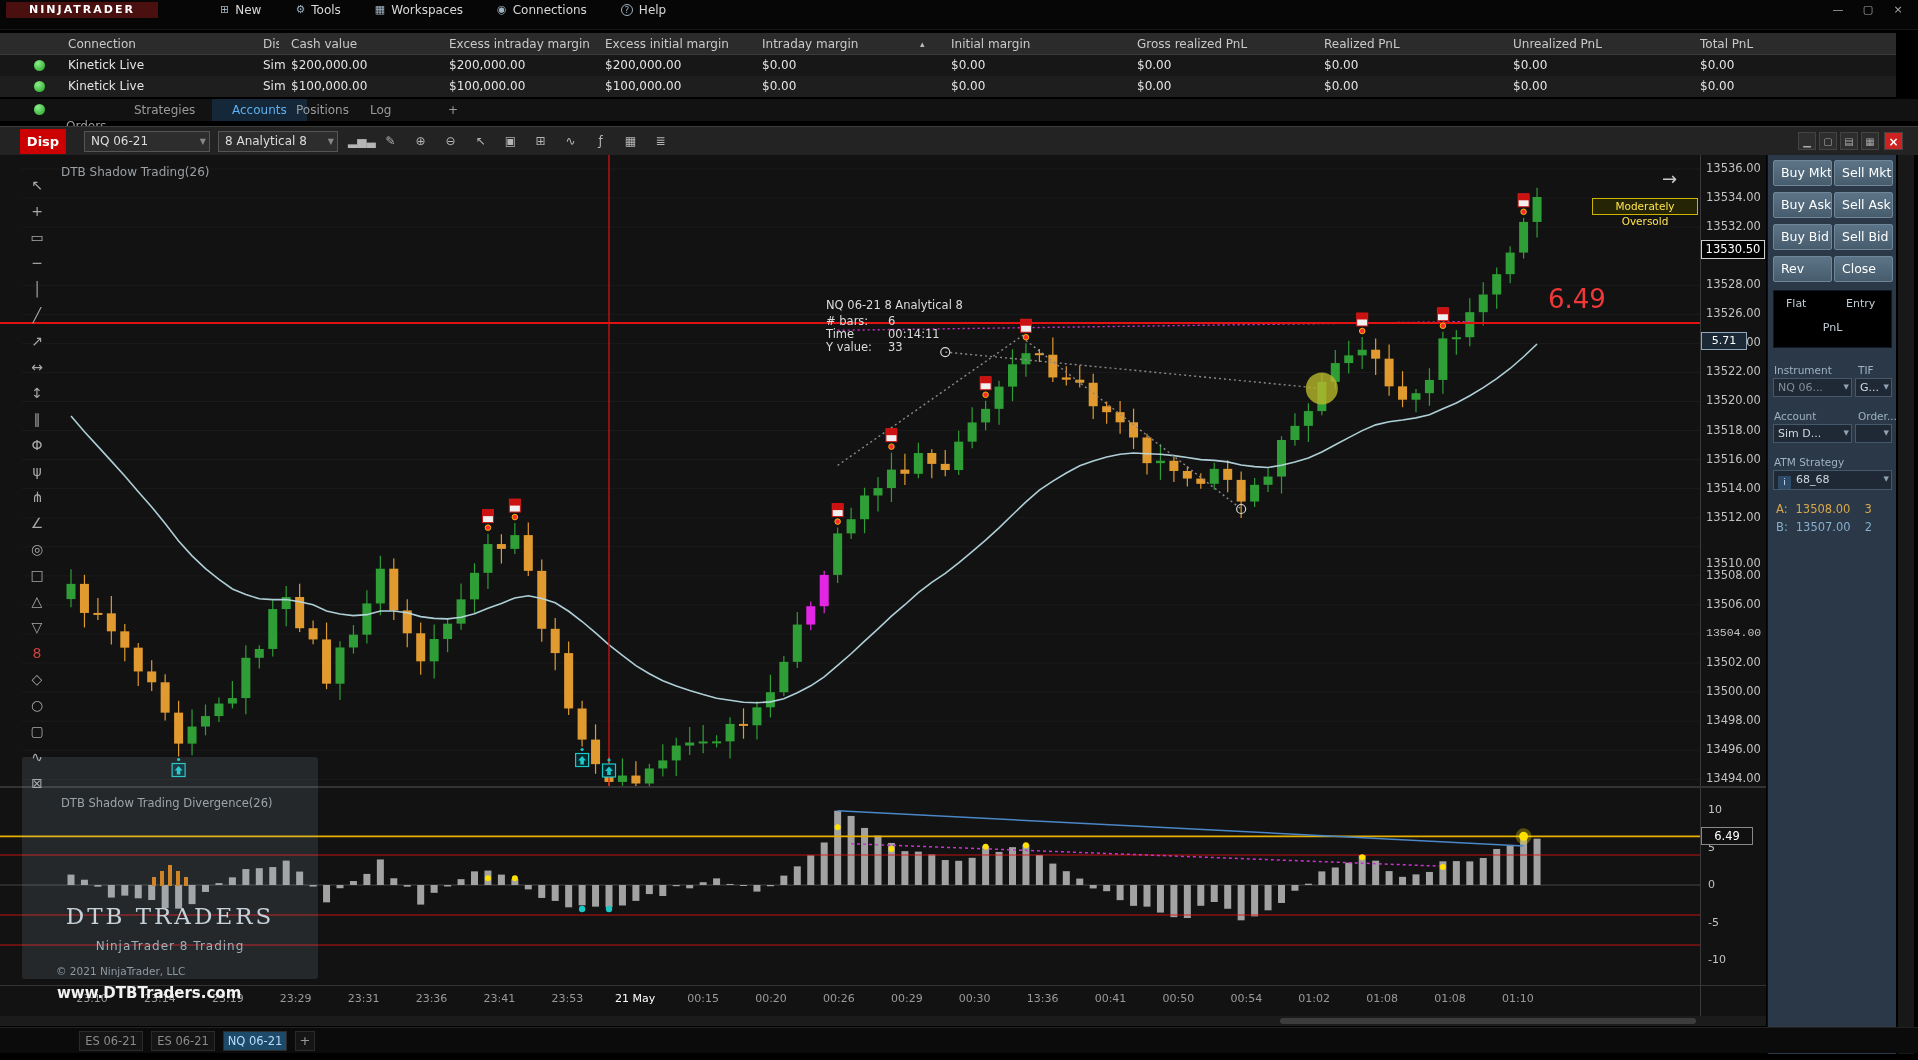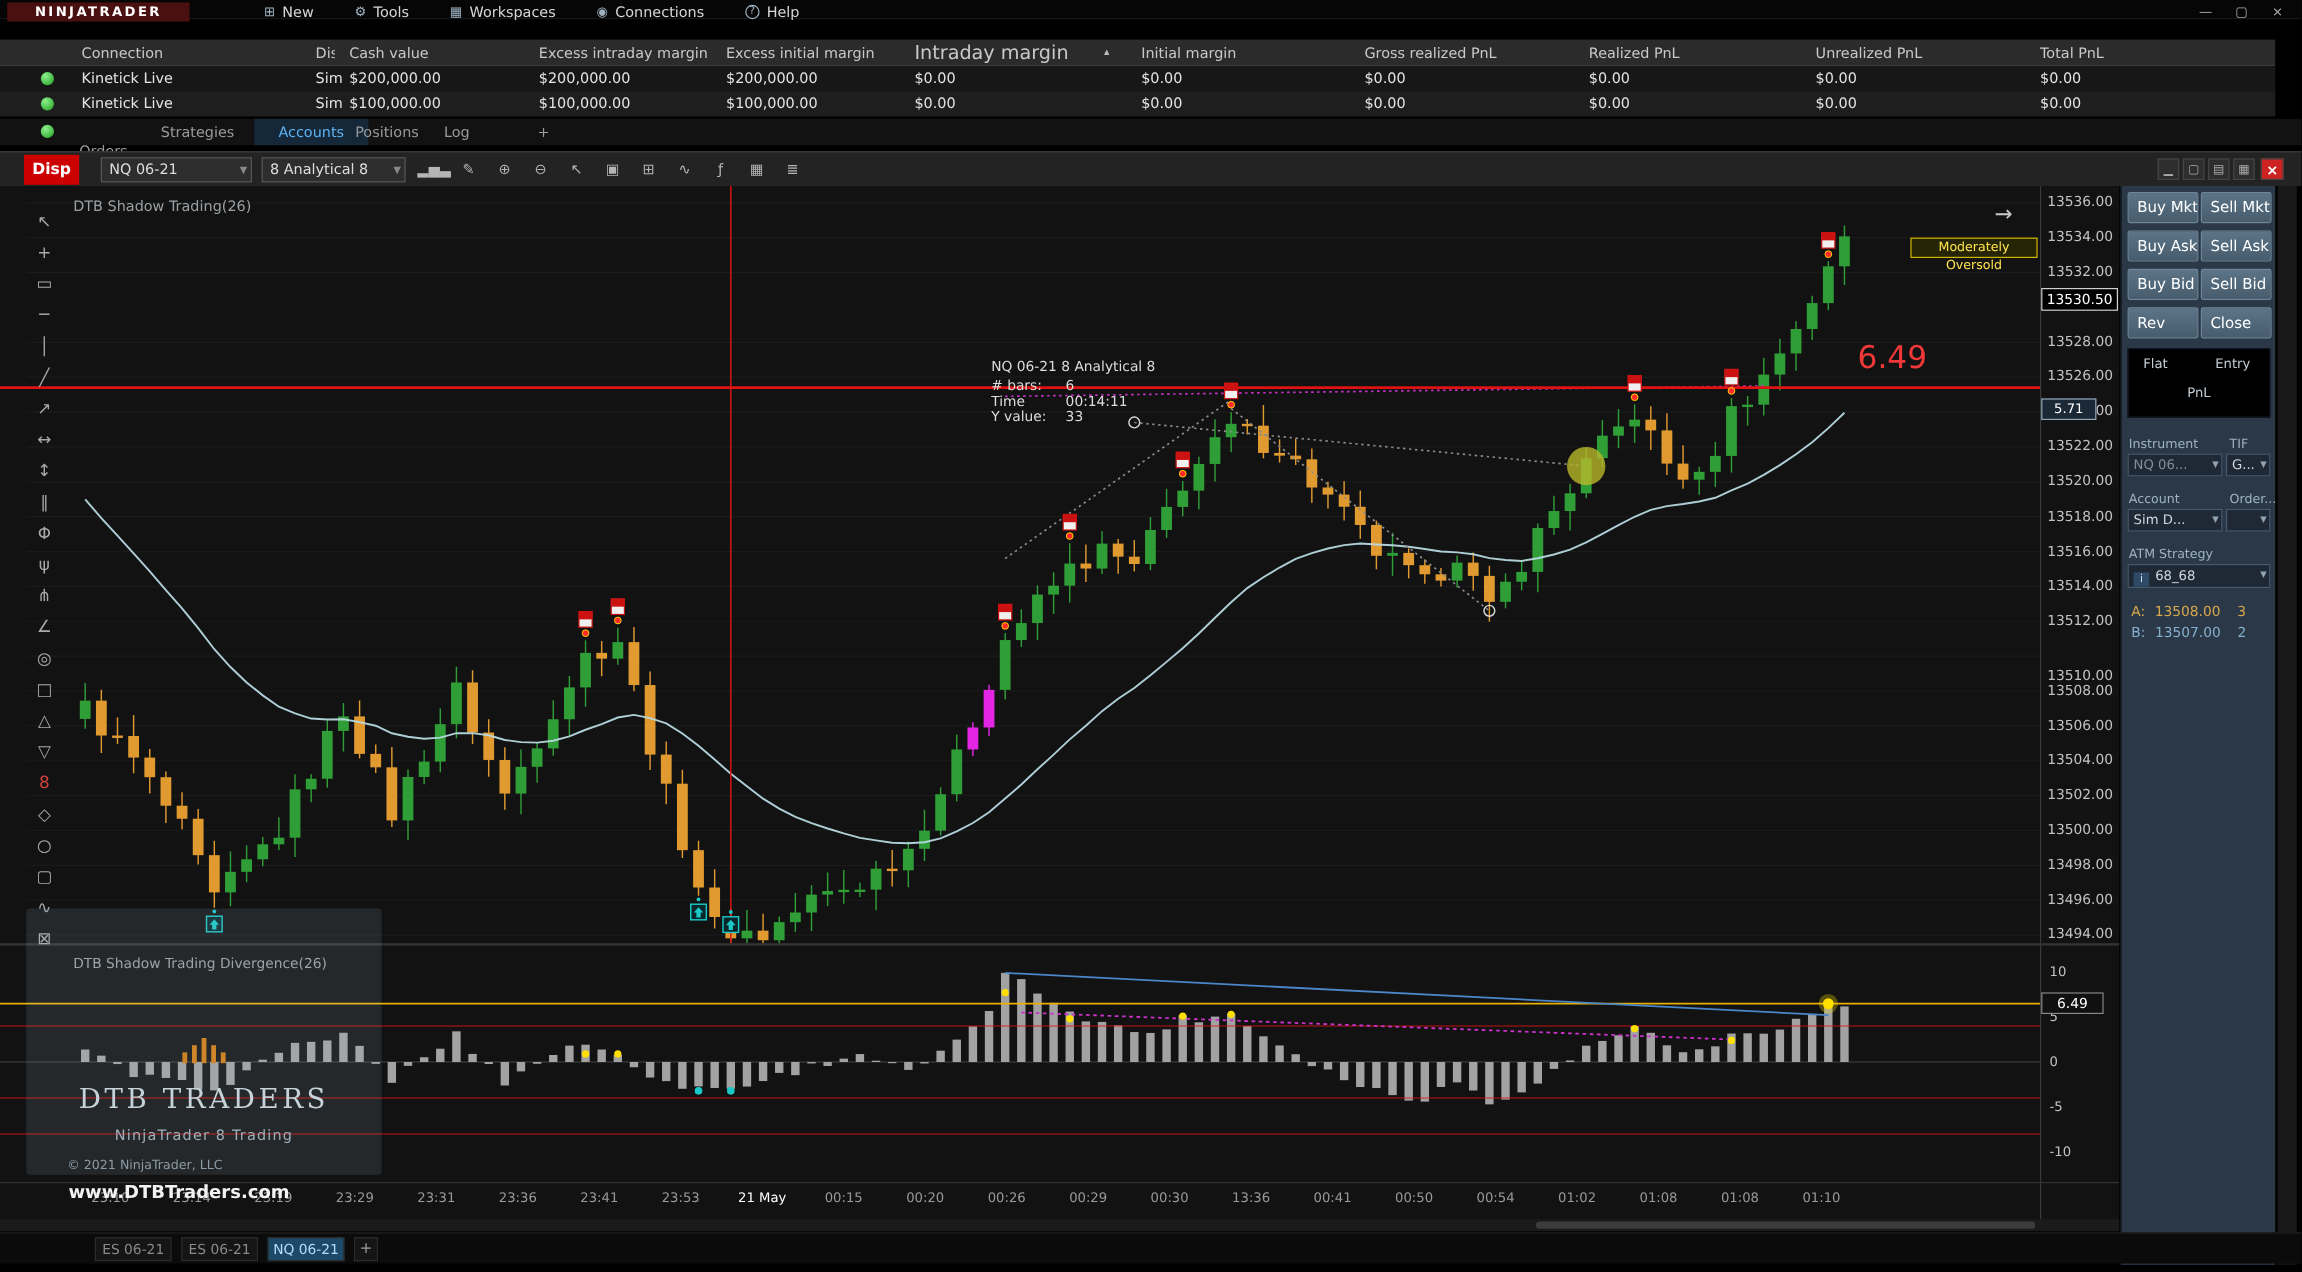--- a/index.html
+++ b/index.html
@@ -1,19 +1,19 @@
 <!DOCTYPE html>
 <html><head>
 <meta charset="utf-8">
 <style>
   *{margin:0;padding:0;box-sizing:border-box}
   html,body{width:1918px;height:1060px;background:#000;overflow:hidden;
     font-family:"DejaVu Sans",sans-serif;position:relative}
   
-  #menubar{position:absolute;left:0;top:0;width:1918px;height:16px;background:#060606;border-bottom:1px solid #161616;z-index:40}
+  #menubar{position:absolute;left:0;top:0;width:1918px;height:30px;background:#060606;border-bottom:1px solid #161616;z-index:40}
   #logo{position:absolute;left:6px;top:2px;width:152px;height:16px;background:#4a0f0f;color:#fff;
     font-size:11px;font-weight:bold;letter-spacing:2px;text-align:center;line-height:16px}
   #menu-items{position:absolute;left:220px;top:0;height:20px;display:flex;gap:34px}
   .menu-item{height:20px;line-height:20px;color:#d8d8d8;font-size:12px;display:flex;gap:6px;align-items:center;cursor:default}
   .menu-icon{color:#9fb2c0;font-size:11px}
   #win-controls{position:absolute;right:12px;top:0;height:20px;display:flex;gap:14px}
   .winctl{color:#aaa;font-size:11px;line-height:20px;width:16px;text-align:center}
   
   #tbl-header{position:absolute;left:0;top:33px;width:1896px;height:22px;background:#2b2b2b;border-bottom:1px solid #3a3a3a;z-index:30}
   #tbl-rows{position:absolute;left:0;top:55px;width:1896px;height:42px;background:#101010;z-index:30}
@@ -116,21 +116,21 @@
       <div class="winctl">×</div>
     </div>
 </div>
 
 <div id="tbl-header">
     <div style="position: absolute; left: 68px; top: 0px; width: 183px; height: 22px; line-height: 22px; font-size: 12px; color: rgb(201, 201, 201); white-space: nowrap; overflow: hidden;">Connection</div>
     <div style="position: absolute; left: 263px; top: 0px; width: 16px; height: 22px; line-height: 22px; font-size: 12px; color: rgb(201, 201, 201); white-space: nowrap; overflow: hidden;">Disp</div>
     <div style="position: absolute; left: 291px; top: 0px; width: 146px; height: 22px; line-height: 22px; font-size: 12px; color: rgb(201, 201, 201); white-space: nowrap; overflow: hidden;">Cash value</div>
     <div style="position: absolute; left: 449px; top: 0px; width: 144px; height: 22px; line-height: 22px; font-size: 12px; color: rgb(201, 201, 201); white-space: nowrap; overflow: hidden;">Excess intraday margin</div>
     <div style="position: absolute; left: 605px; top: 0px; width: 145px; height: 22px; line-height: 22px; font-size: 12px; color: rgb(201, 201, 201); white-space: nowrap; overflow: hidden;">Excess initial margin</div>
-    <div style="position: absolute; left: 762px; top: 0px; width: 177px; height: 22px; line-height: 22px; font-size: 16px; color: rgb(201, 201, 201); white-space: nowrap; overflow: hidden;">Intraday margin</div>
+    <div style="position: absolute; left: 762px; top: 0px; width: 177px; height: 22px; line-height: 22px; font-size: 12px; color: rgb(201, 201, 201); white-space: nowrap; overflow: hidden;">Intraday margin</div>
     <div style="position: absolute; left: 951px; top: 0px; width: 174px; height: 22px; line-height: 22px; font-size: 12px; color: rgb(201, 201, 201); white-space: nowrap; overflow: hidden;">Initial margin</div>
     <div style="position: absolute; left: 1137px; top: 0px; width: 175px; height: 22px; line-height: 22px; font-size: 12px; color: rgb(201, 201, 201); white-space: nowrap; overflow: hidden;">Gross realized PnL</div>
     <div style="position: absolute; left: 1324px; top: 0px; width: 177px; height: 22px; line-height: 22px; font-size: 12px; color: rgb(201, 201, 201); white-space: nowrap; overflow: hidden;">Realized PnL</div>
     <div style="position: absolute; left: 1513px; top: 0px; width: 175px; height: 22px; line-height: 22px; font-size: 12px; color: rgb(201, 201, 201); white-space: nowrap; overflow: hidden;">Unrealized PnL</div>
     <div style="position: absolute; left: 1700px; top: 0px; width: 138px; height: 22px; line-height: 22px; font-size: 12px; color: rgb(201, 201, 201); white-space: nowrap; overflow: hidden;">Total PnL</div>
     <div style="position: absolute; left: 920px; top: 0px; height: 22px; line-height: 22px; font-size: 9px; color: rgb(187, 187, 187);">▴</div>
   </div>
 <div id="tbl-rows">
     <div style="position: absolute; left: 0px; top: 0px; width: 1896px; height: 21px; background: rgb(23, 23, 23);">
       <div style="position: absolute; left: 34px; top: 5px; width: 11px; height: 11px; border-radius: 50%; background: radial-gradient(circle at 35% 30%, rgb(140, 240, 140), rgb(31, 158, 31));"></div>
@@ -692,21 +692,21 @@
     <div style="position: absolute; left: 1706px; top: 335.36px; font-size: 11.5px; color: rgb(194, 194, 194);">13524.00</div>
     <div style="position: absolute; left: 1706px; top: 364.42px; font-size: 11.5px; color: rgb(194, 194, 194);">13522.00</div>
     <div style="position: absolute; left: 1706px; top: 393.48px; font-size: 11.5px; color: rgb(194, 194, 194);">13520.00</div>
     <div style="position: absolute; left: 1706px; top: 422.54px; font-size: 11.5px; color: rgb(194, 194, 194);">13518.00</div>
     <div style="position: absolute; left: 1706px; top: 451.6px; font-size: 11.5px; color: rgb(194, 194, 194);">13516.00</div>
     <div style="position: absolute; left: 1706px; top: 480.66px; font-size: 11.5px; color: rgb(194, 194, 194);">13514.00</div>
     <div style="position: absolute; left: 1706px; top: 509.72px; font-size: 11.5px; color: rgb(194, 194, 194);">13512.00</div>
     <div style="position: absolute; left: 1706px; top: 516px; font-size: 11.5px; color: rgb(194, 194, 194); margin-top: 40px;">13510.00</div>
     <div style="position: absolute; left: 1706px; top: 567.84px; font-size: 11.5px; color: rgb(194, 194, 194);">13508.00</div>
     <div style="position: absolute; left: 1706px; top: 596.9px; font-size: 11.5px; color: rgb(194, 194, 194);">13506.00</div>
-    <div style="position: absolute; left: 1706px; top: 625.96px; font-size: 11.5px; color: rgb(194, 194, 194);">13504.00</div>
+    <div style="position: absolute; left: 1706px; top: 625.96px; font-size: 11.5px; color: rgb(194, 194, 194); font-family: Liberation Mono, monospace;">13504.00</div>
     <div style="position: absolute; left: 1706px; top: 655.02px; font-size: 11.5px; color: rgb(194, 194, 194);">13502.00</div>
     <div style="position: absolute; left: 1706px; top: 684.08px; font-size: 11.5px; color: rgb(194, 194, 194);">13500.00</div>
     <div style="position: absolute; left: 1706px; top: 713.14px; font-size: 11.5px; color: rgb(194, 194, 194);">13498.00</div>
     <div style="position: absolute; left: 1706px; top: 742.2px; font-size: 11.5px; color: rgb(194, 194, 194);">13496.00</div>
     <div style="position: absolute; left: 1706px; top: 771.26px; font-size: 11.5px; color: rgb(194, 194, 194);">13494.00</div>
   </div>
 <div id="price-badge">13530.50</div>
 <div id="spread-badge">5.71</div>
 <div id="ind-axis">
     <div style="position: absolute; left: 1708px; top: 803px; font-size: 11px; color: rgb(194, 194, 194);">10</div>

